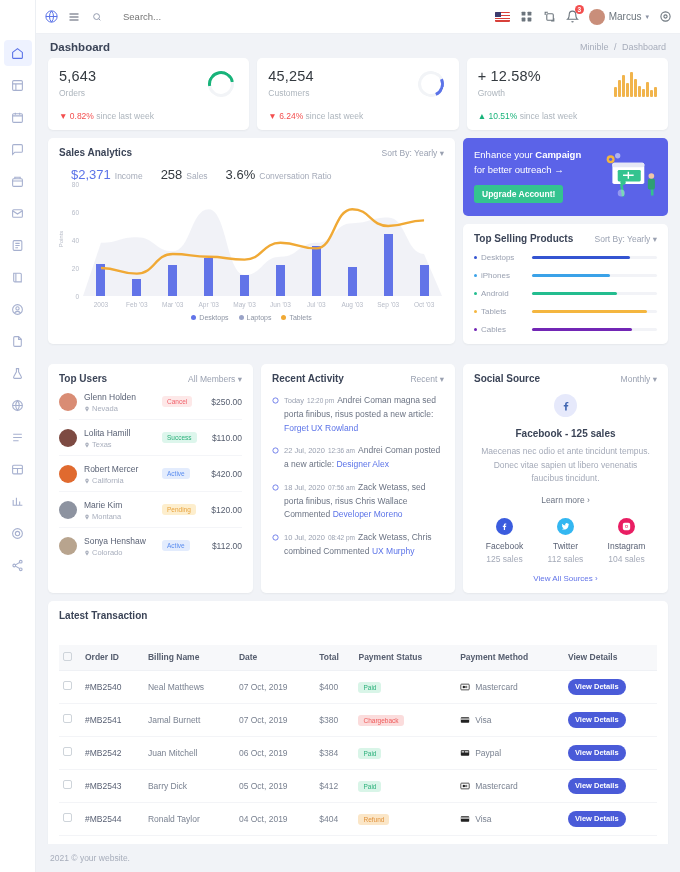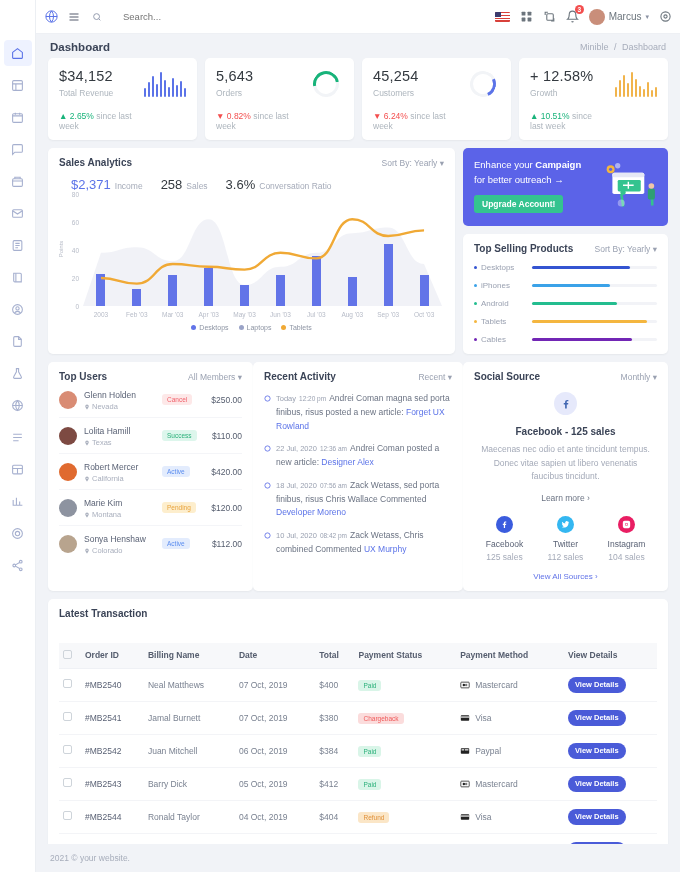--- a/index.html
+++ b/index.html
@@ -128,21 +128,21 @@
 
   
   .tsp { padding: 9px 11px 10px 11px; flex: 1; }
   .prod-row { display: flex; align-items: center; margin-top: 9px; }
   .prod-name { width: 58px; font-size: 8px; color: #9aa1b1; display: flex; align-items: center; gap: 4px; }
   .prod-bullet { width: 3px; height: 3px; border-radius: 50%; }
   .track { flex: 1; height: 3px; background: #f2f3f7; border-radius: 2px; }
   .fill { height: 3px; border-radius: 2px; }
 
   
-  .row3 { display: flex; margin-top: 8px; }
+  .row3 { display: flex; gap: 8px; margin-top: 20px; }
   .col3 { width: 205px; flex: 0 0 205px; }
   .col3.mid { flex: 1 1 auto; width: auto; }
   .pad { padding: 9px 11px 10px 11px; }
 
   .user-row { display: flex; align-items: center; padding: 6px 0; border-top: 1px solid #f4f5f8; }
   .user-row:first-of-type { border-top: none; }
   .av { width: 18px; height: 18px; border-radius: 50%; flex: 0 0 18px; overflow: hidden; }
   .u-info { margin-left: 7px; width: 78px; }
   .u-name { font-size: 8.5px; color: #5a6275; }
   .u-loc { font-size: 7.5px; color: #a9afbd; margin-top: 2px; display: flex; align-items: center; gap: 2px; }
@@ -377,44 +377,20 @@
       <div class="crumbs">
         <span>Minible</span>
         <span class="sep">/</span>
         <span>Dashboard</span>
       </div>
     </div>
 
     <div class="content">
 
       <div class="stats">
-        <div class="card stat">
-          <div class="left">
-            <div class="val">$34,152</div>
-            <div class="lbl">Total Revenue</div>
-            <div class="delta">
-              <span class="up">▲</span>
-              <b class="up">2.65%</b>
-              <span>since last week</span>
-            </div>
-          </div>
-          <div class="spark">
-            <i style="height:36%"></i>
-              <i style="height:58%"></i>
-              <i style="height:80%"></i>
-              <i style="height:50%"></i>
-              <i style="height:96%"></i>
-              <i style="height:66%"></i>
-              <i style="height:40%"></i>
-              <i style="height:72%"></i>
-              <i style="height:46%"></i>
-              <i style="height:62%"></i>
-              <i style="height:34%"></i>
-          </div>
-        </div>
         <div class="card stat">
           <div class="left">
             <div class="val">5,643</div>
             <div class="lbl">Orders</div>
             <div class="delta">
               <span class="down">▼</span>
               <b class="down">0.82%</b>
               <span>since last week</span>
             </div>
           </div>

